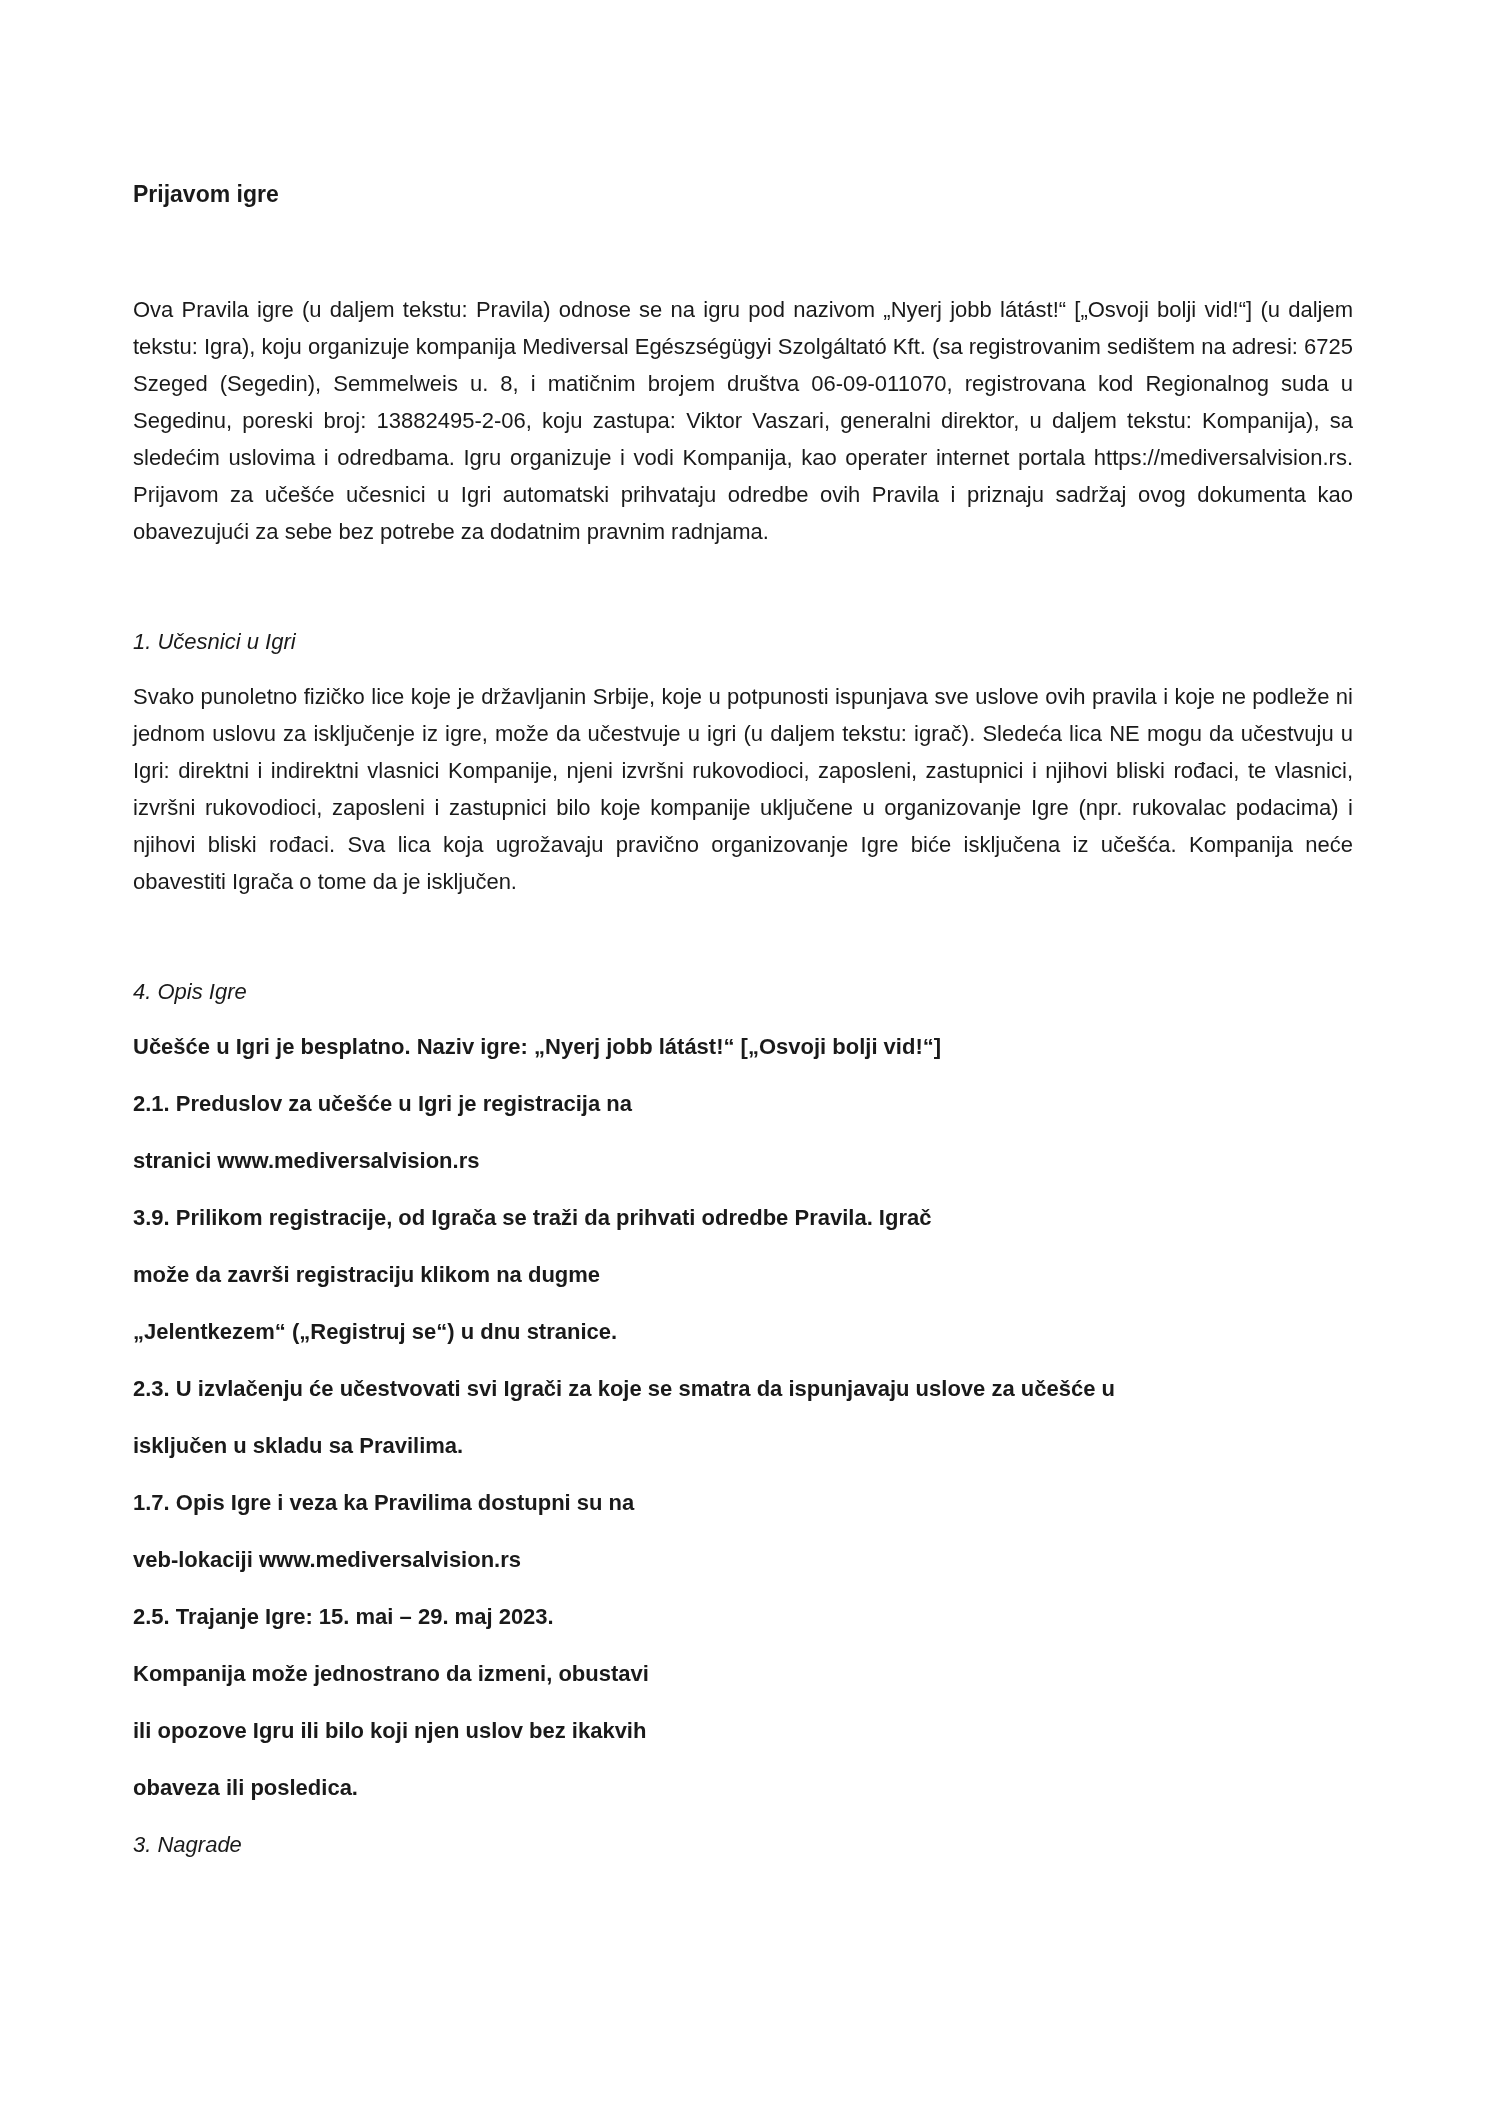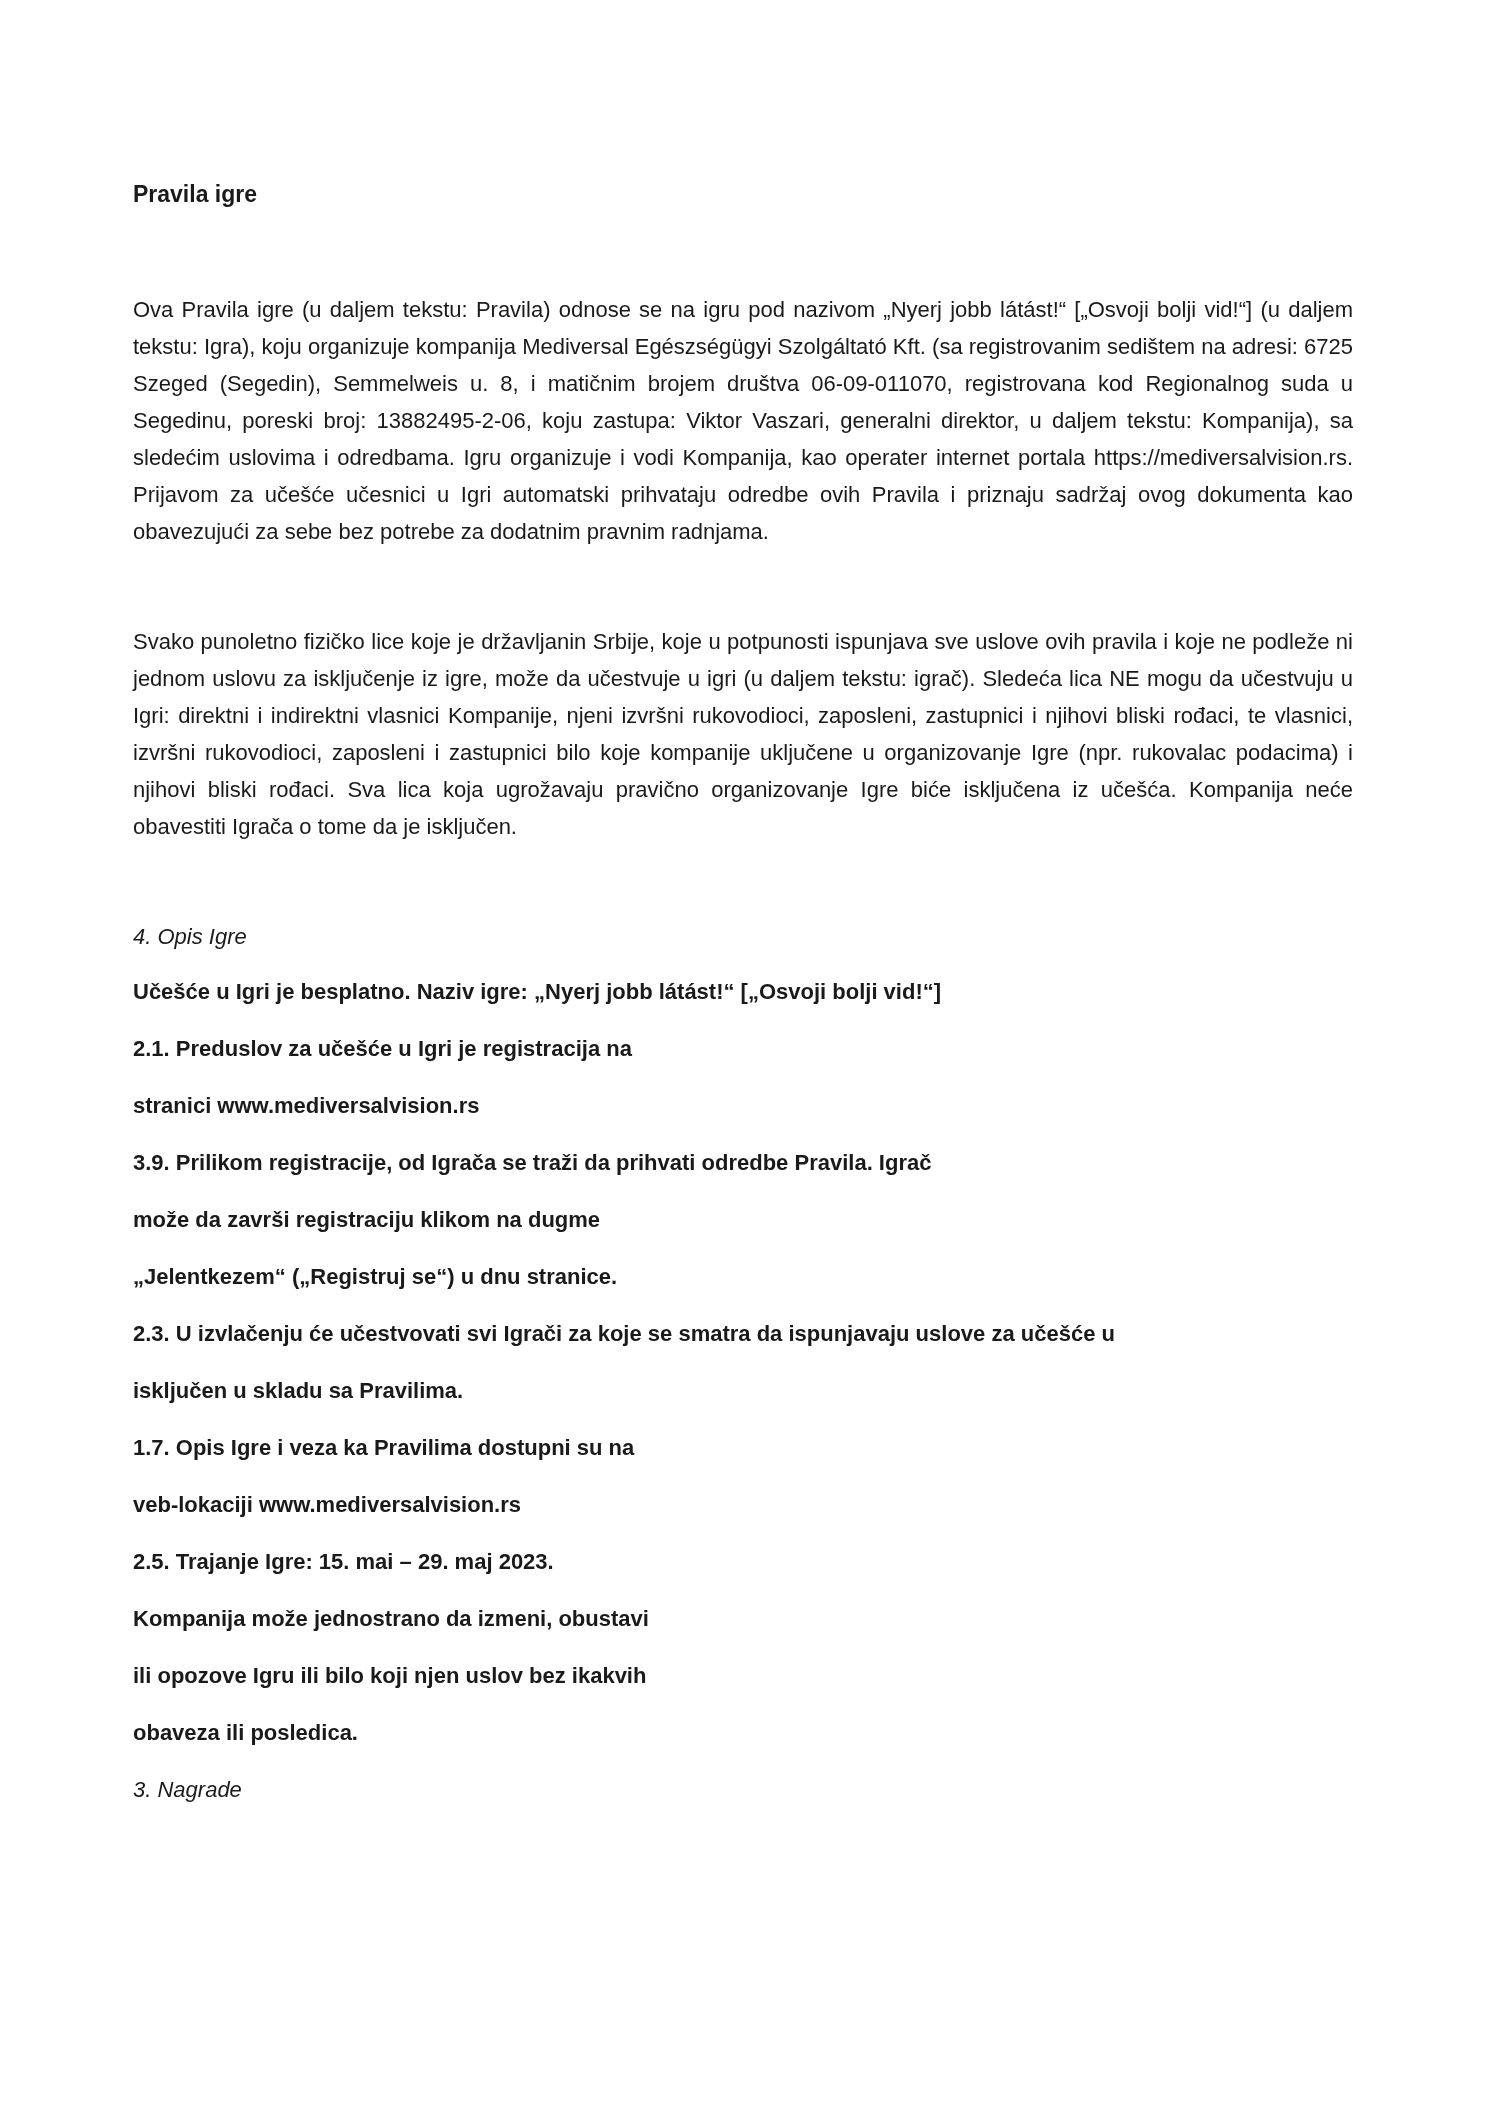--- a/index.html
+++ b/index.html
@@ -46,24 +46,25 @@
     font-weight: 700;
     line-height: 37px;
     margin: 0 0 20px 0;
   }
 </style>
 </head>
 <body>
 
 <div class="page">
 
-  <h1 class="doc-title">Pravila igre</h1>
+  <h1 class="doc-title">Prijavom igre</h1>
 
   <p class="para-justified">Ova Pravila igre (u daljem tekstu: Pravila) odnose se na igru pod nazivom „Nyerj jobb látást!“ [„Osvoji bolji vid!“] (u daljem tekstu: Igra), koju organizuje kompanija Mediversal Egészségügyi Szolgáltató Kft. (sa registrovanim sedištem na adresi: 6725 Szeged (Segedin), Semmelweis u. 8, i matičnim brojem društva 06-09-011070, registrovana kod Regionalnog suda u Segedinu, poreski broj: 13882495-2-06, koju zastupa: Viktor Vaszari, generalni direktor, u daljem tekstu: Kompanija), sa sledećim uslovima i odredbama. Igru organizuje i vodi Kompanija, kao operater internet portala https://mediversalvision.rs. Prijavom za učešće učesnici u Igri automatski prihvataju odredbe ovih Pravila i priznaju sadržaj ovog dokumenta kao obavezujući za sebe bez potrebe za dodatnim pravnim radnjama.</p>
 
+  <h2 class="section-heading">1. Učesnici u Igri</h2>
 
   <p class="para-justified">Svako punoletno fizičko lice koje je državljanin Srbije, koje u potpunosti ispunjava sve uslove ovih pravila i koje ne podleže ni jednom uslovu za isključenje iz igre, može da učestvuje u igri (u daljem tekstu: igrač). Sledeća lica NE mogu da učestvuju u Igri: direktni i indirektni vlasnici Kompanije, njeni izvršni rukovodioci, zaposleni, zastupnici i njihovi bliski rođaci, te vlasnici, izvršni rukovodioci, zaposleni i zastupnici bilo koje kompanije uključene u organizovanje Igre (npr. rukovalac podacima) i njihovi bliski rođaci. Sva lica koja ugrožavaju pravično organizovanje Igre biće isključena iz učešća. Kompanija neće obavestiti Igrača o tome da je isključen.</p>
 
   <h2 class="section-heading">4. Opis Igre</h2>
 
   <p class="doc-line">Učešće u Igri je besplatno. Naziv igre: „Nyerj jobb látást!“ [„Osvoji bolji vid!“]</p>
   <p class="doc-line">2.1. Preduslov za učešće u Igri je registracija na</p>
   <p class="doc-line">stranici www.mediversalvision.rs</p>
   <p class="doc-line">3.9. Prilikom registracije, od Igrača se traži da prihvati odredbe Pravila. Igrač</p>
   <p class="doc-line">može da završi registraciju klikom na dugme</p>

